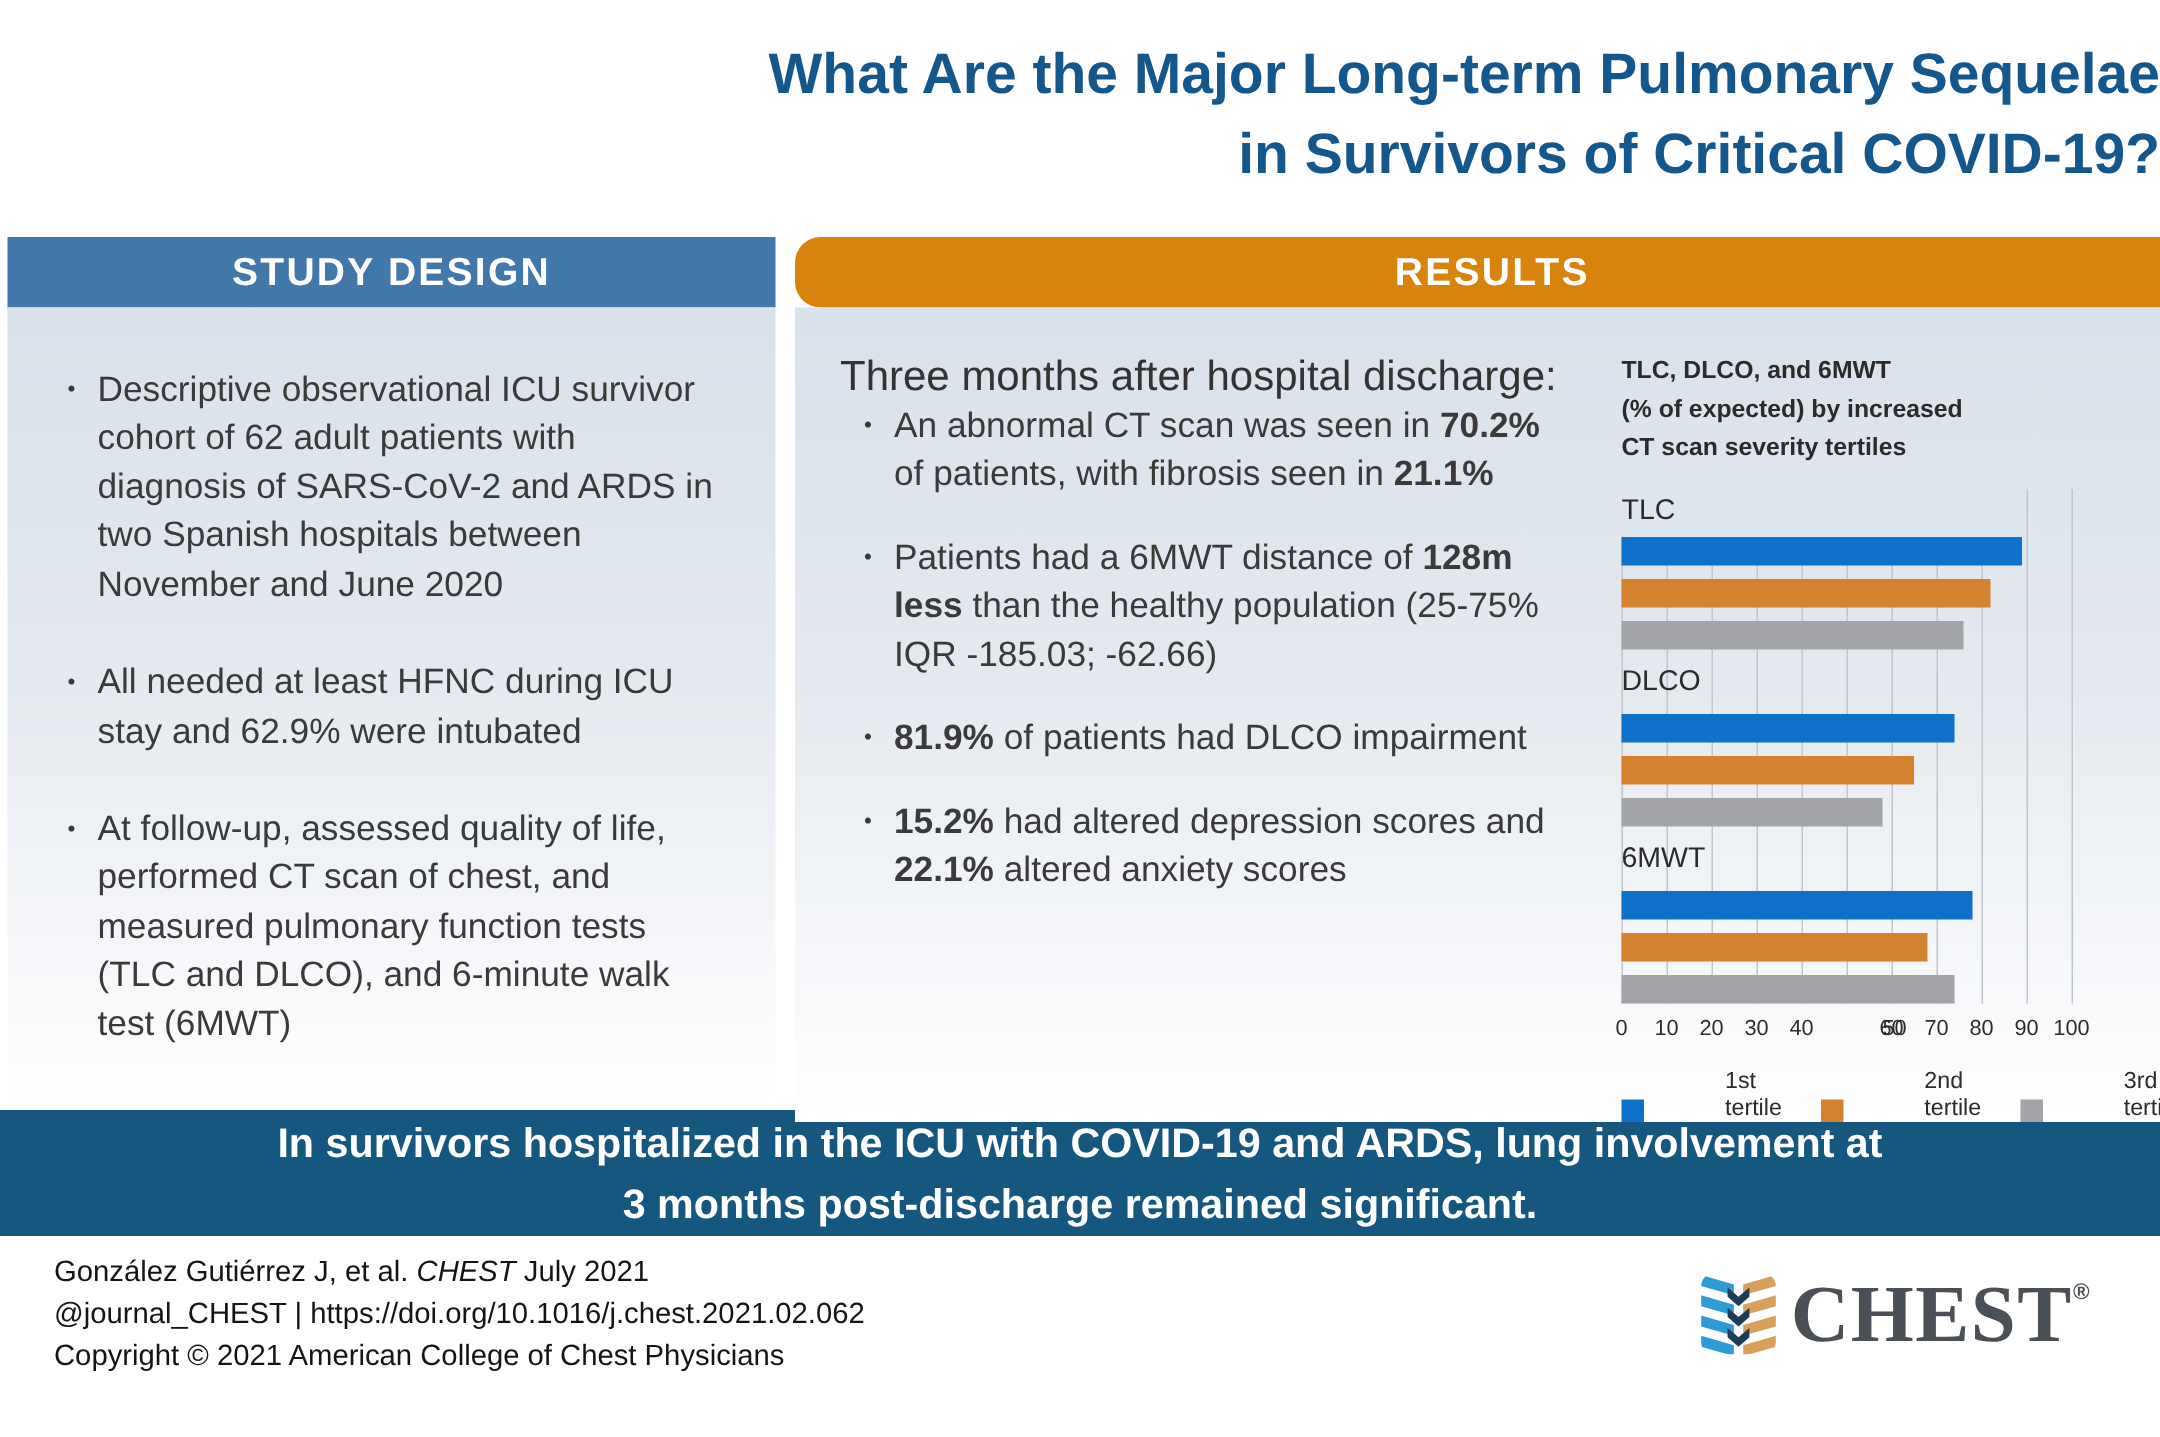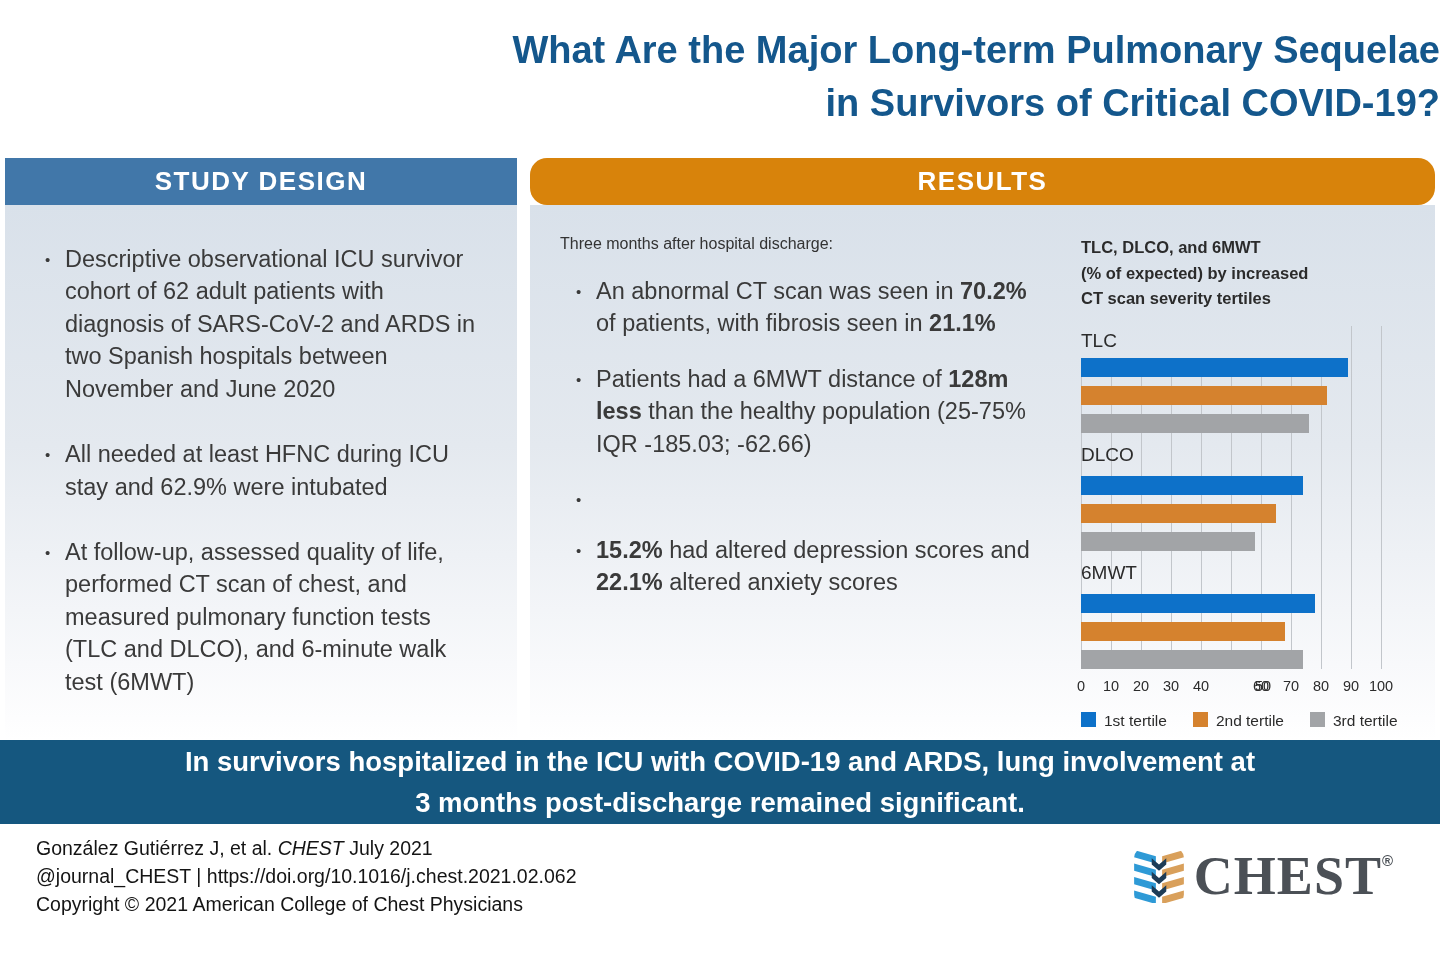--- a/index.html
+++ b/index.html
@@ -19,40 +19,40 @@
   .panel-body { flex:1; background:linear-gradient(180deg,#d9e1ea 0%,#e4e9ef 45%,#fdfdfe 96%,#ffffff 100%); }
 
   .panel-left .panel-body { padding:38px 34px 0 40px; }
   .bullet { display:flex; font-size:23.5px; color:#3a3a3a; line-height:1.38; }
   .bullet + .bullet { margin-top:0; }
   .sd-bullet { margin-bottom:33px; }
   .dot { width:20px; flex:none; font-size:15px; padding-top:7px; color:#3a3a3a; }
 
   .panel-right .panel-body { display:flex; padding:30px 6px 0 30px; }
   .results-text { width:505px; flex:none; }
-  .results-intro { font-size:16px; color:#333; margin-bottom:22px; }
+  .results-intro { font-size:28px; color:#333; }
   .r-bullets { padding-left:16px; }
   .r-bullet { margin-bottom:23px; }
   .r-bullet .txt { max-width:440px; }
 
   .chart { flex:1; padding-left:16px; padding-top:0; }
   .chart-title { font-size:16.5px; font-weight:bold; color:#2b2b2b; line-height:1.55; margin-bottom:18px; }
   .group-label { font-size:19px; color:#2b2b2b; line-height:1.2; }
   .top-label { margin-bottom:6px; }
   .plot { position:relative; width:318px; }
   .gridline { position:absolute; top:0; bottom:0; width:1px; background:#c2c6cb; }
   .gridline.tall { top:-32px; }
   .plot-content { position:relative; }
   .bar-row { height:19px; margin-bottom:9px; position:relative; }
   .bar { height:100%; }
   .in-label { margin:11px 0 9px; position:relative; }
   .axis { position:relative; height:22px; width:318px; margin-top:4px; }
   .tick { position:absolute; transform:translateX(-50%); font-size:14.5px; color:#2b2b2b; }
   .legend { display:flex; align-items:center; gap:26px; margin-top:12px; }
-  .legend-item { display:flex; align-items:flex-start; font-size:15.5px; color:#2b2b2b; }
+  .legend-item { display:flex; align-items:flex-end; font-size:15.5px; color:#2b2b2b;gap:46px; }
   .sw { width:15px; height:15px; margin-right:8px; flex:none; }
 
   .banner { height:84px; background:var(--banner-blue,#15577f); color:#fff;
     display:flex; flex-direction:column; align-items:center; justify-content:center;
     font-weight:bold; font-size:27.5px; line-height:1.5; text-align:center; }
 
   .footer { height:114px; display:flex; align-items:center; justify-content:space-between;
     padding:4px 46px 14px 36px; background:#fff; }
   .citation { font-size:19.5px; color:#141414; line-height:1.45; }
   .logo { display:flex; align-items:center; }
@@ -100,20 +100,21 @@
             <div class="bullet r-bullet">
               <span class="dot">•</span>
               <span class="txt"><span>An abnormal CT scan was seen in </span><span style="font-weight: bold;">70.2%</span><span> of patients, with fibrosis seen in </span><span style="font-weight: bold;">21.1%</span></span>
             </div>
             <div class="bullet r-bullet">
               <span class="dot">•</span>
               <span class="txt"><span>Patients had a 6MWT distance of </span><span style="font-weight: bold;">128m less</span><span> than the healthy population (25-75% IQR -185.03; -62.66)</span></span>
             </div>
             <div class="bullet r-bullet">
               <span class="dot">•</span>
+              <span class="txt"><span style="font-weight: bold;">81.9%</span><span> of patients had DLCO impairment</span></span>
             </div>
             <div class="bullet r-bullet">
               <span class="dot">•</span>
               <span class="txt"><span style="font-weight: bold;">15.2%</span><span> had altered depression scores and </span><span style="font-weight: bold;">22.1%</span><span> altered anxiety scores</span></span>
             </div>
           </div>
       </div>
       <div class="chart" id="chart">
           <div class="chart-title">
             <div>TLC, DLCO, and 6MWT</div>

